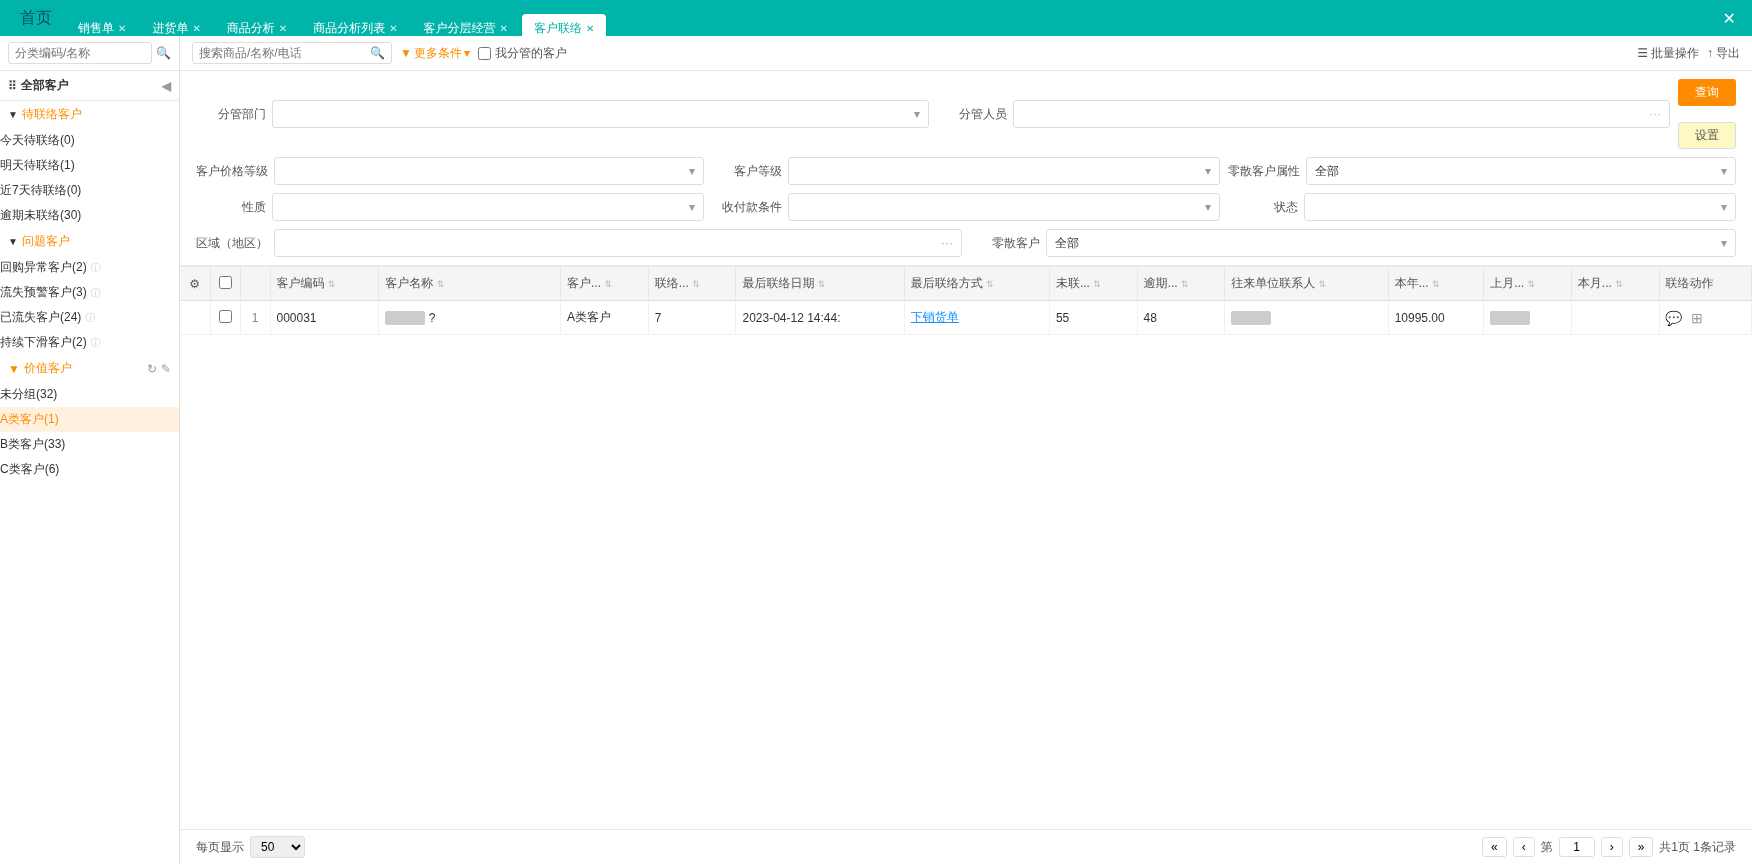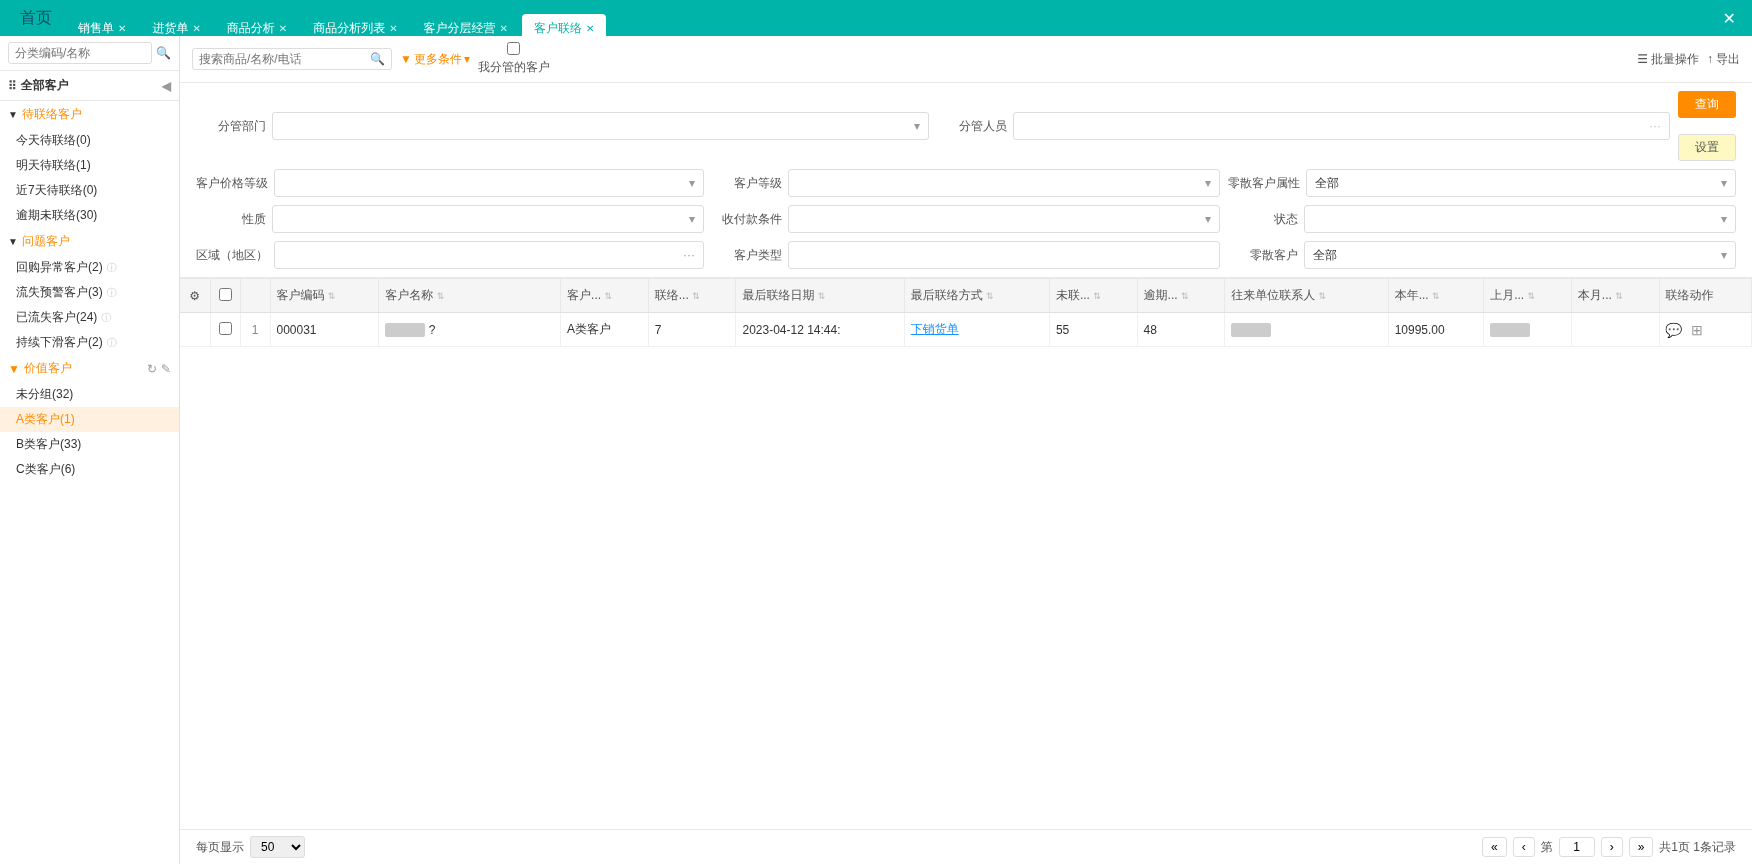--- a/index.html
+++ b/index.html
@@ -79,21 +79,21 @@
     .sidebar-group-title {
       padding: 5px 8px;
       color: #ff8c00;
       display: flex;
       align-items: center;
       gap: 4px;
       font-size: 12px;
     }
     .sidebar-group-title .arrow { font-size: 10px; color: #333; }
     .sidebar-item {
-      padding: 4px 8px 4px 16px;
+      padding: 4px 8px 4px 0;
       color: #333;
       cursor: pointer;
       display: flex;
       align-items: center;
       gap: 4px;
     }
     .sidebar-item.active { background: #fff0e0; color: #ff8c00; }
     .sidebar-item .info-icon { color: #ccc; font-size: 10px; }
 
     .sidebar-value-group {
@@ -138,21 +138,20 @@
       cursor: pointer;
       display: flex;
       align-items: center;
       gap: 2px;
     }
     .filter-my-customers {
       display: flex;
       align-items: center;
       gap: 4px;
       color: #555;
-      flex-direction: column;
     }
     .toolbar-right {
       margin-left: auto;
       display: flex;
       align-items: center;
       gap: 8px;
     }
     .toolbar-btn {
       color: #555;
       cursor: pointer;
@@ -550,26 +549,20 @@
           </div>
         </div>
       </div>
 
       <div class="filter-row">
         <div class="filter-field">
           <span class="filter-label">区域（地区）</span>
           <div class="filter-select">
             <span></span>
             <span class="filter-dots">···</span>
-          </div>
-        </div>
-        <div class="filter-field">
-          <span class="filter-label">客户类型</span>
-          <div class="filter-select">
-            <span></span>
           </div>
         </div>
         <div class="filter-field">
           <span class="filter-label">零散客户</span>
           <div class="filter-select">
             <span>全部</span>
             <span class="dropdown-arrow">▾</span>
           </div>
         </div>
       </div>

